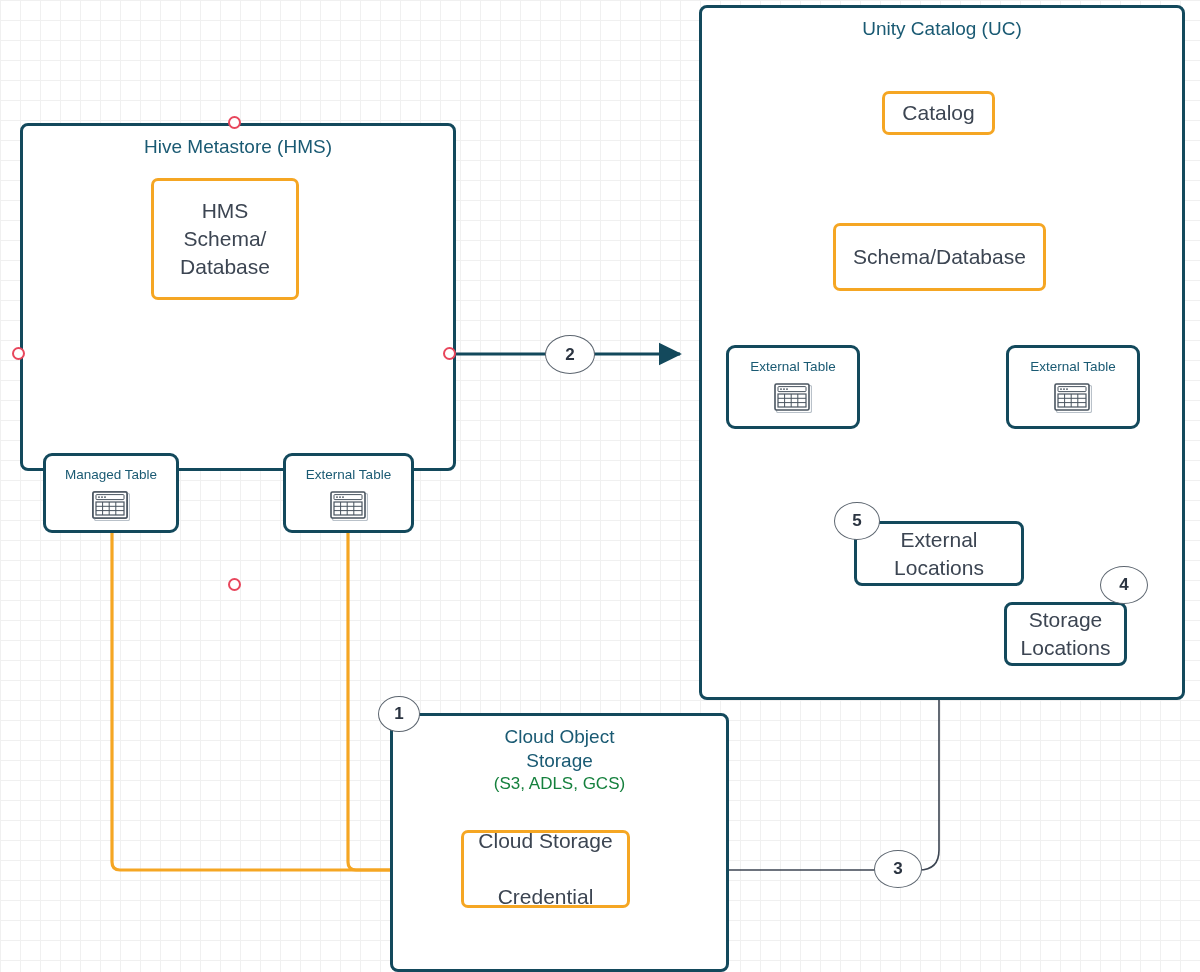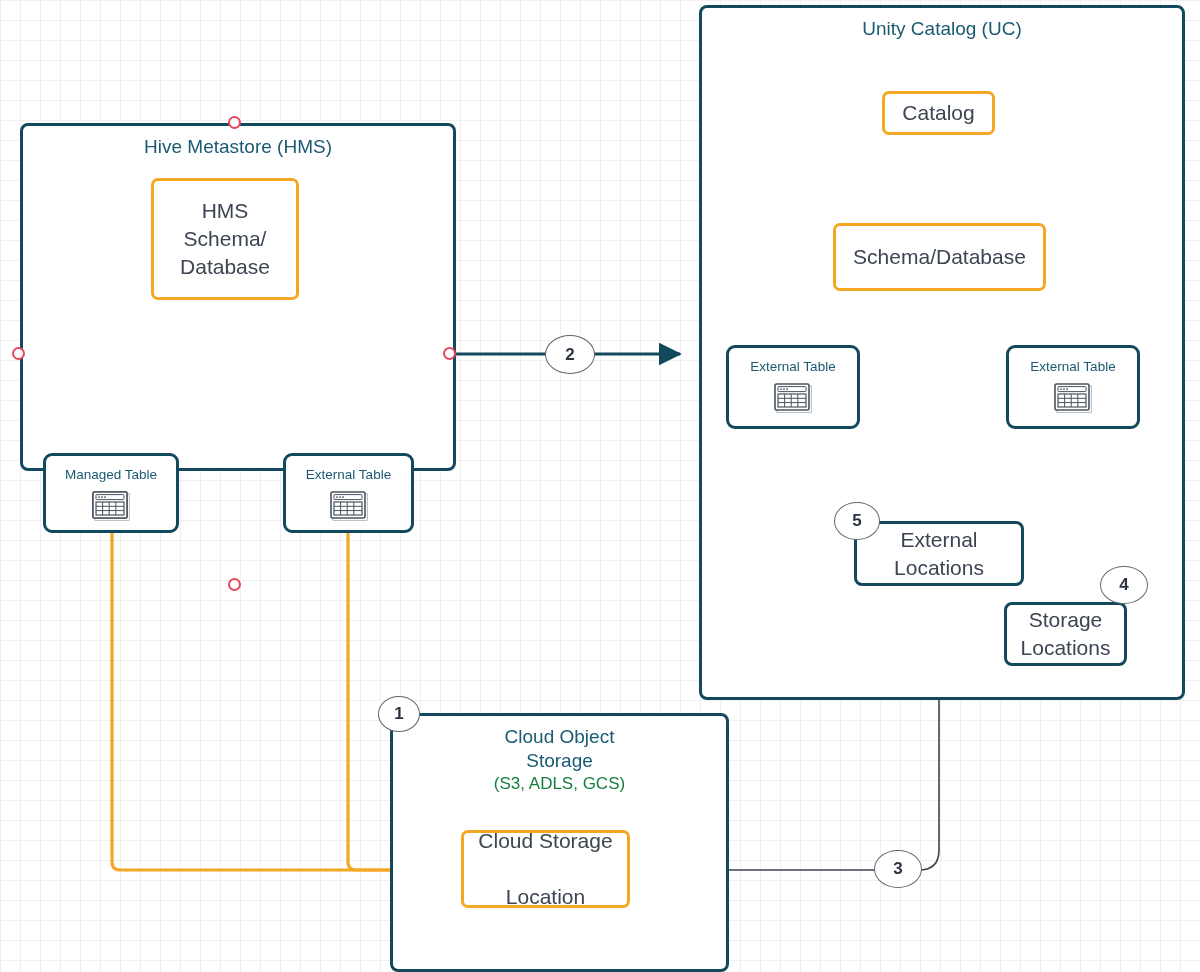--- a/index.html
+++ b/index.html
@@ -304,21 +304,21 @@
   </div>
 
   <div class="node container-box" style="left:390px; top:713px; width:339px; height:259px;">
     <div class="container-title">Cloud Object</div>
     <div class="container-title" style="padding-top:0;">Storage</div>
     <div class="container-sub">(S3, ADLS, GCS)</div>
   </div>
 
   <div class="node orange-box" style="left:461px; top:830px; width:169px; height:78px;gap:28px;">
     <div>Cloud Storage</div>
-    <div>Location</div>
+    <div>Credential</div>
   </div>
 
   <div class="badge" style="left:378px; top:696px; width:42px; height:36px;">
     <span>1</span>
   </div>
   <div class="badge" style="left:545px; top:335px; width:50px; height:39px;">
     <span>2</span>
   </div>
   <div class="badge" style="left:874px; top:850px; width:48px; height:38px;">
     <span>3</span>

